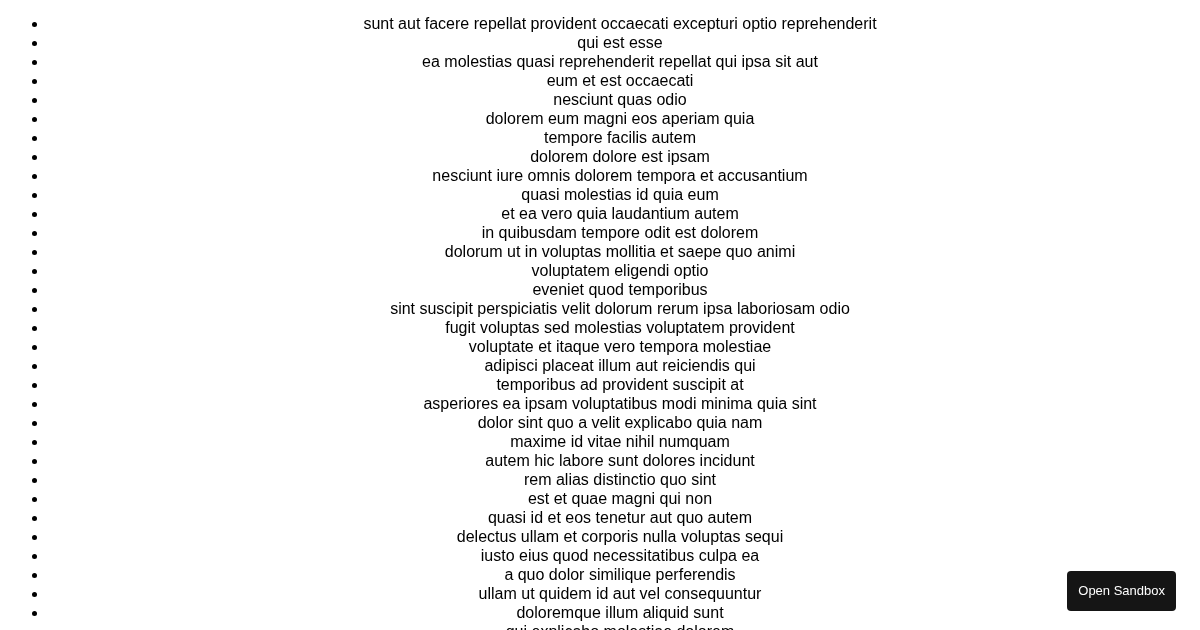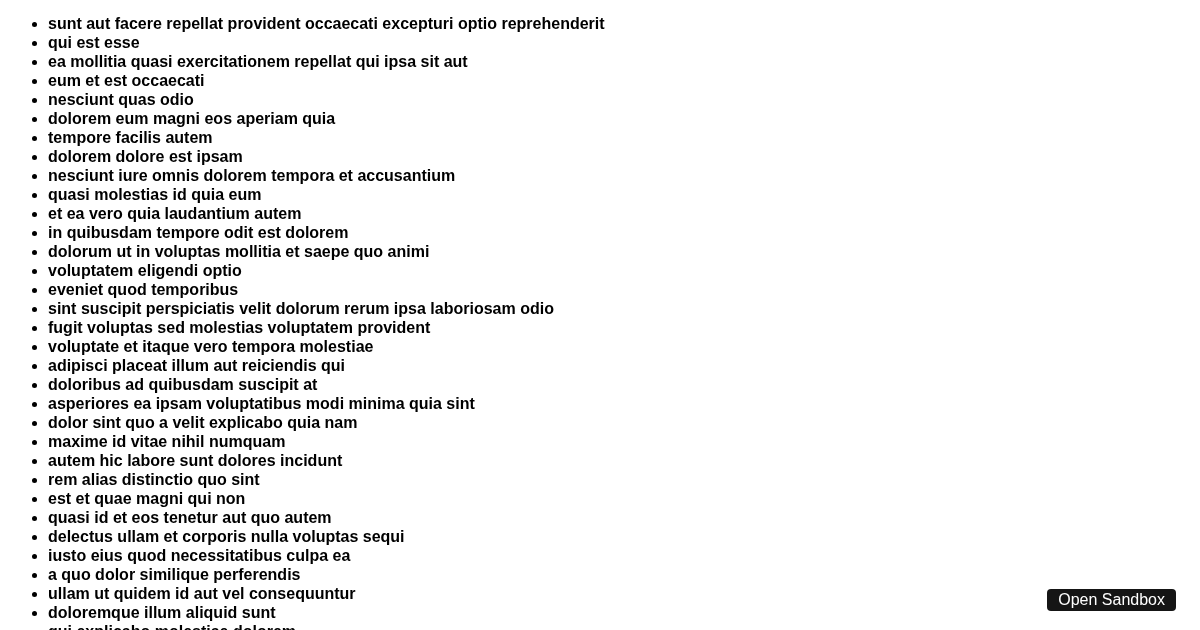--- a/index.html
+++ b/index.html
@@ -13,64 +13,64 @@
   }
   ul.post-list {
     margin: 14px 0 0 0;
     padding: 0 8px 0 48px;
     list-style: disc outside;
     color: #000000;
   }
   ul.post-list li {
     font-size: 16px;
     line-height: 19px;
+    text-align: center;
     color: #000000;
     white-space: nowrap;
-    font-weight: bold;
   }
   .open-sandbox-btn {
     position: fixed;
     right: 24px;
     bottom: 19px;
     background: #151515;
     color: #ffffff;
     border: none;
     border-radius: 4px;
-    padding: 3px 11px;
+    padding: 12px 11px;
     font-family: "Liberation Sans", sans-serif;
-    font-size: 16px;
+    font-size: 13px;
     line-height: 16px;
     cursor: pointer;
   }
 </style>
 </head>
 <body>
 
 <ul class="post-list">
 
 <li>sunt aut facere repellat provident occaecati excepturi optio reprehenderit</li>
     <li>qui est esse</li>
-    <li>ea mollitia quasi exercitationem repellat qui ipsa sit aut</li>
+    <li>ea molestias quasi reprehenderit repellat qui ipsa sit aut</li>
     <li>eum et est occaecati</li>
     <li>nesciunt quas odio</li>
     <li>dolorem eum magni eos aperiam quia</li>
     <li>tempore facilis autem</li>
     <li>dolorem dolore est ipsam</li>
     <li>nesciunt iure omnis dolorem tempora et accusantium</li>
     <li>quasi molestias id quia eum</li>
     <li>et ea vero quia laudantium autem</li>
     <li>in quibusdam tempore odit est dolorem</li>
     <li>dolorum ut in voluptas mollitia et saepe quo animi</li>
     <li>voluptatem eligendi optio</li>
     <li>eveniet quod temporibus</li>
     <li>sint suscipit perspiciatis velit dolorum rerum ipsa laboriosam odio</li>
     <li>fugit voluptas sed molestias voluptatem provident</li>
     <li>voluptate et itaque vero tempora molestiae</li>
     <li>adipisci placeat illum aut reiciendis qui</li>
-    <li>doloribus ad quibusdam suscipit at</li>
+    <li>temporibus ad provident suscipit at</li>
     <li>asperiores ea ipsam voluptatibus modi minima quia sint</li>
     <li>dolor sint quo a velit explicabo quia nam</li>
     <li>maxime id vitae nihil numquam</li>
     <li>autem hic labore sunt dolores incidunt</li>
     <li>rem alias distinctio quo sint</li>
     <li>est et quae magni qui non</li>
     <li>quasi id et eos tenetur aut quo autem</li>
     <li>delectus ullam et corporis nulla voluptas sequi</li>
     <li>iusto eius quod necessitatibus culpa ea</li>
     <li>a quo dolor similique perferendis</li>

